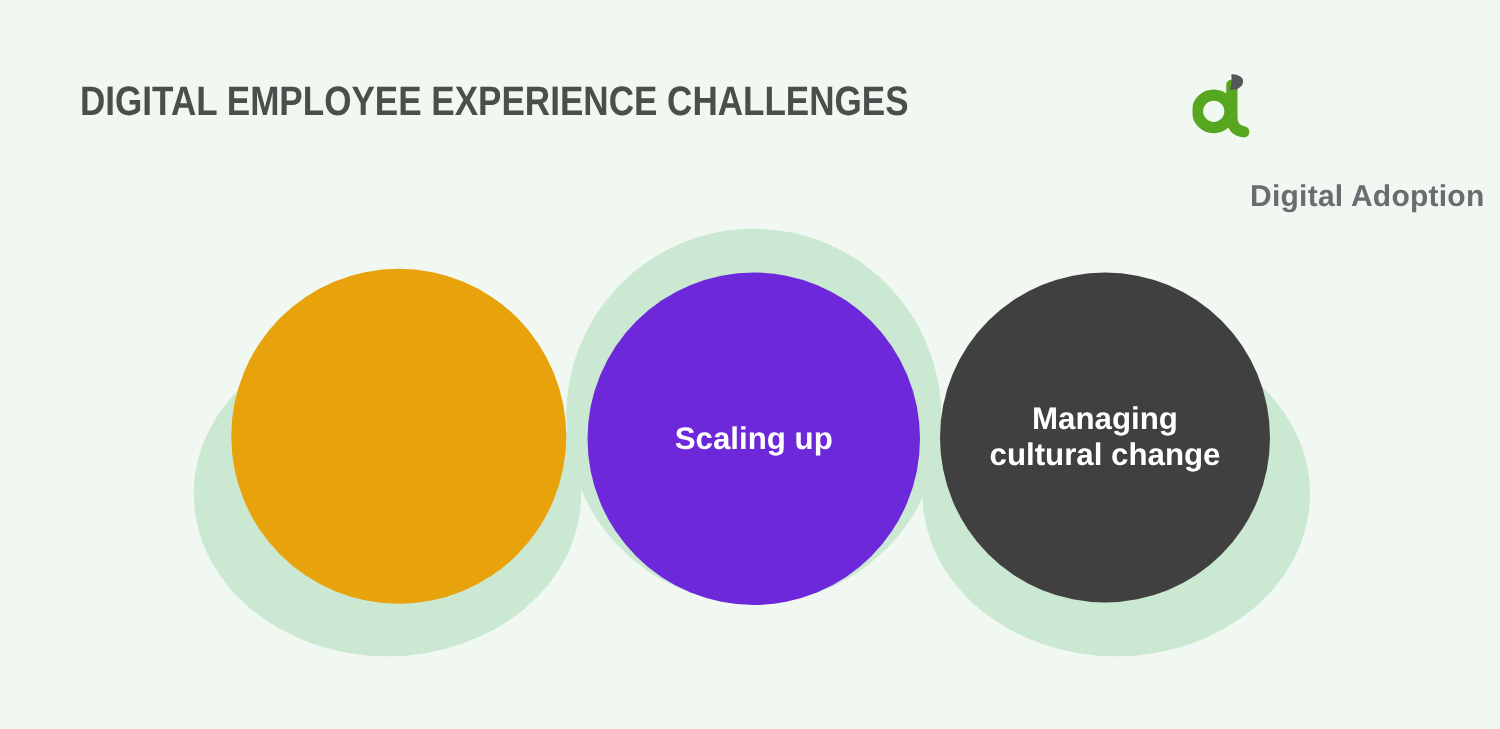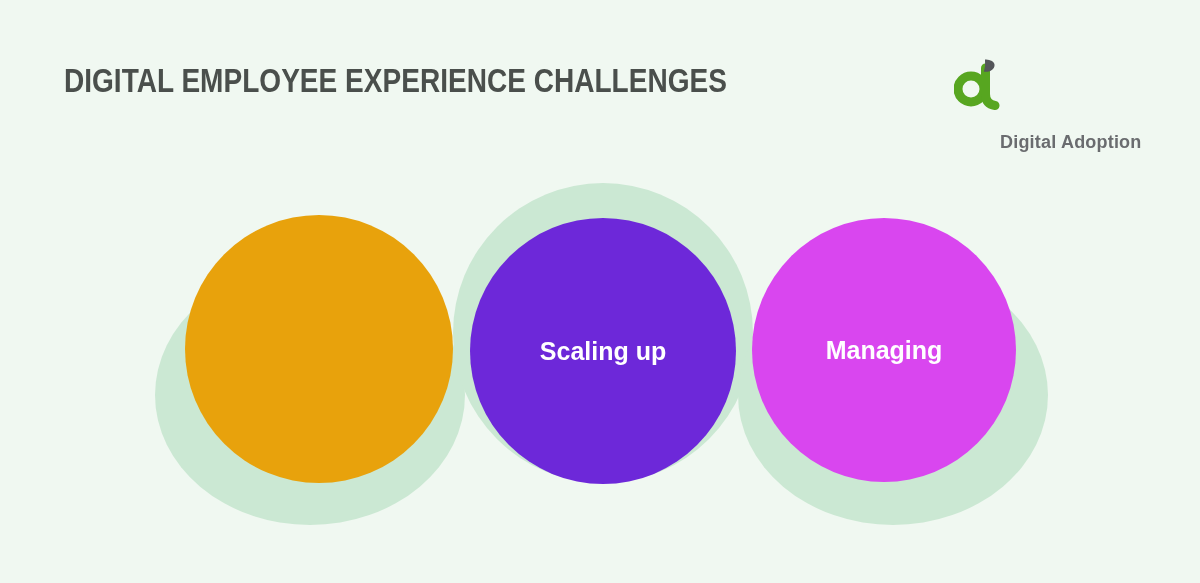--- a/index.html
+++ b/index.html
@@ -12,35 +12,35 @@
     position:absolute;left:64px;top:62px;
     font-size:33px;font-weight:700;color:#4A4F4C;
     letter-spacing:0px;white-space:nowrap;
     transform:scaleX(0.85);transform-origin:left center;
   }
   .logo{
     position:absolute;left:954px;top:56px;width:220px;height:56px;
   }
   .logo-icon{position:absolute;left:0;top:0;}
   .logo-text{
-    position:absolute;left:46px;top:76px;
-    font-size:18px;font-weight:600;color:#6A6C6F;letter-spacing:0.2px;
+    position:absolute;left:46px;top:88px;
+    font-size:24px;font-weight:600;color:#6A6C6F;letter-spacing:0.2px;
     white-space:nowrap;
   }
   .shapes{position:absolute;left:0;top:0;width:1200px;height:583px;}
   .circle{
     position:absolute;border-radius:50%;
     display:flex;align-items:center;justify-content:center;
     text-align:center;color:#FFFFFF;font-weight:700;
     font-size:25px;line-height:29px;
   }
   .circle .label{display:block;}
   .circle-1{left:185px;top:215px;width:268px;height:268px;background:#E8A20C;}
   .circle-2{left:470px;top:218px;width:266px;height:266px;background:#6d28d9;}
-  .circle-3{left:752px;top:218px;width:264px;height:264px;background:#d946ef;}
+  .circle-3{left:752px;top:218px;width:264px;height:264px;background:#404040;}
 </style>
 </head>
 <body>
 
 <svg class="shapes" viewBox="0 0 1200 583" xmlns="http://www.w3.org/2000/svg" aria-hidden="true">
   <g fill="#CBE8D3">
     <ellipse cx="310" cy="395" rx="155" ry="130"></ellipse>
     <circle cx="603" cy="333" r="150"></circle>
     <ellipse cx="893" cy="395" rx="155" ry="130"></ellipse>
   </g>
@@ -67,14 +67,15 @@
 
 <div class="circle circle-2">
   <div>
     <span class="label">Scaling up</span>
   </div>
 </div>
 
 <div class="circle circle-3">
   <div>
     <span class="label">Managing</span>
+    <span class="label">cultural change</span>
   </div>
 </div>
 
 </body></html>

